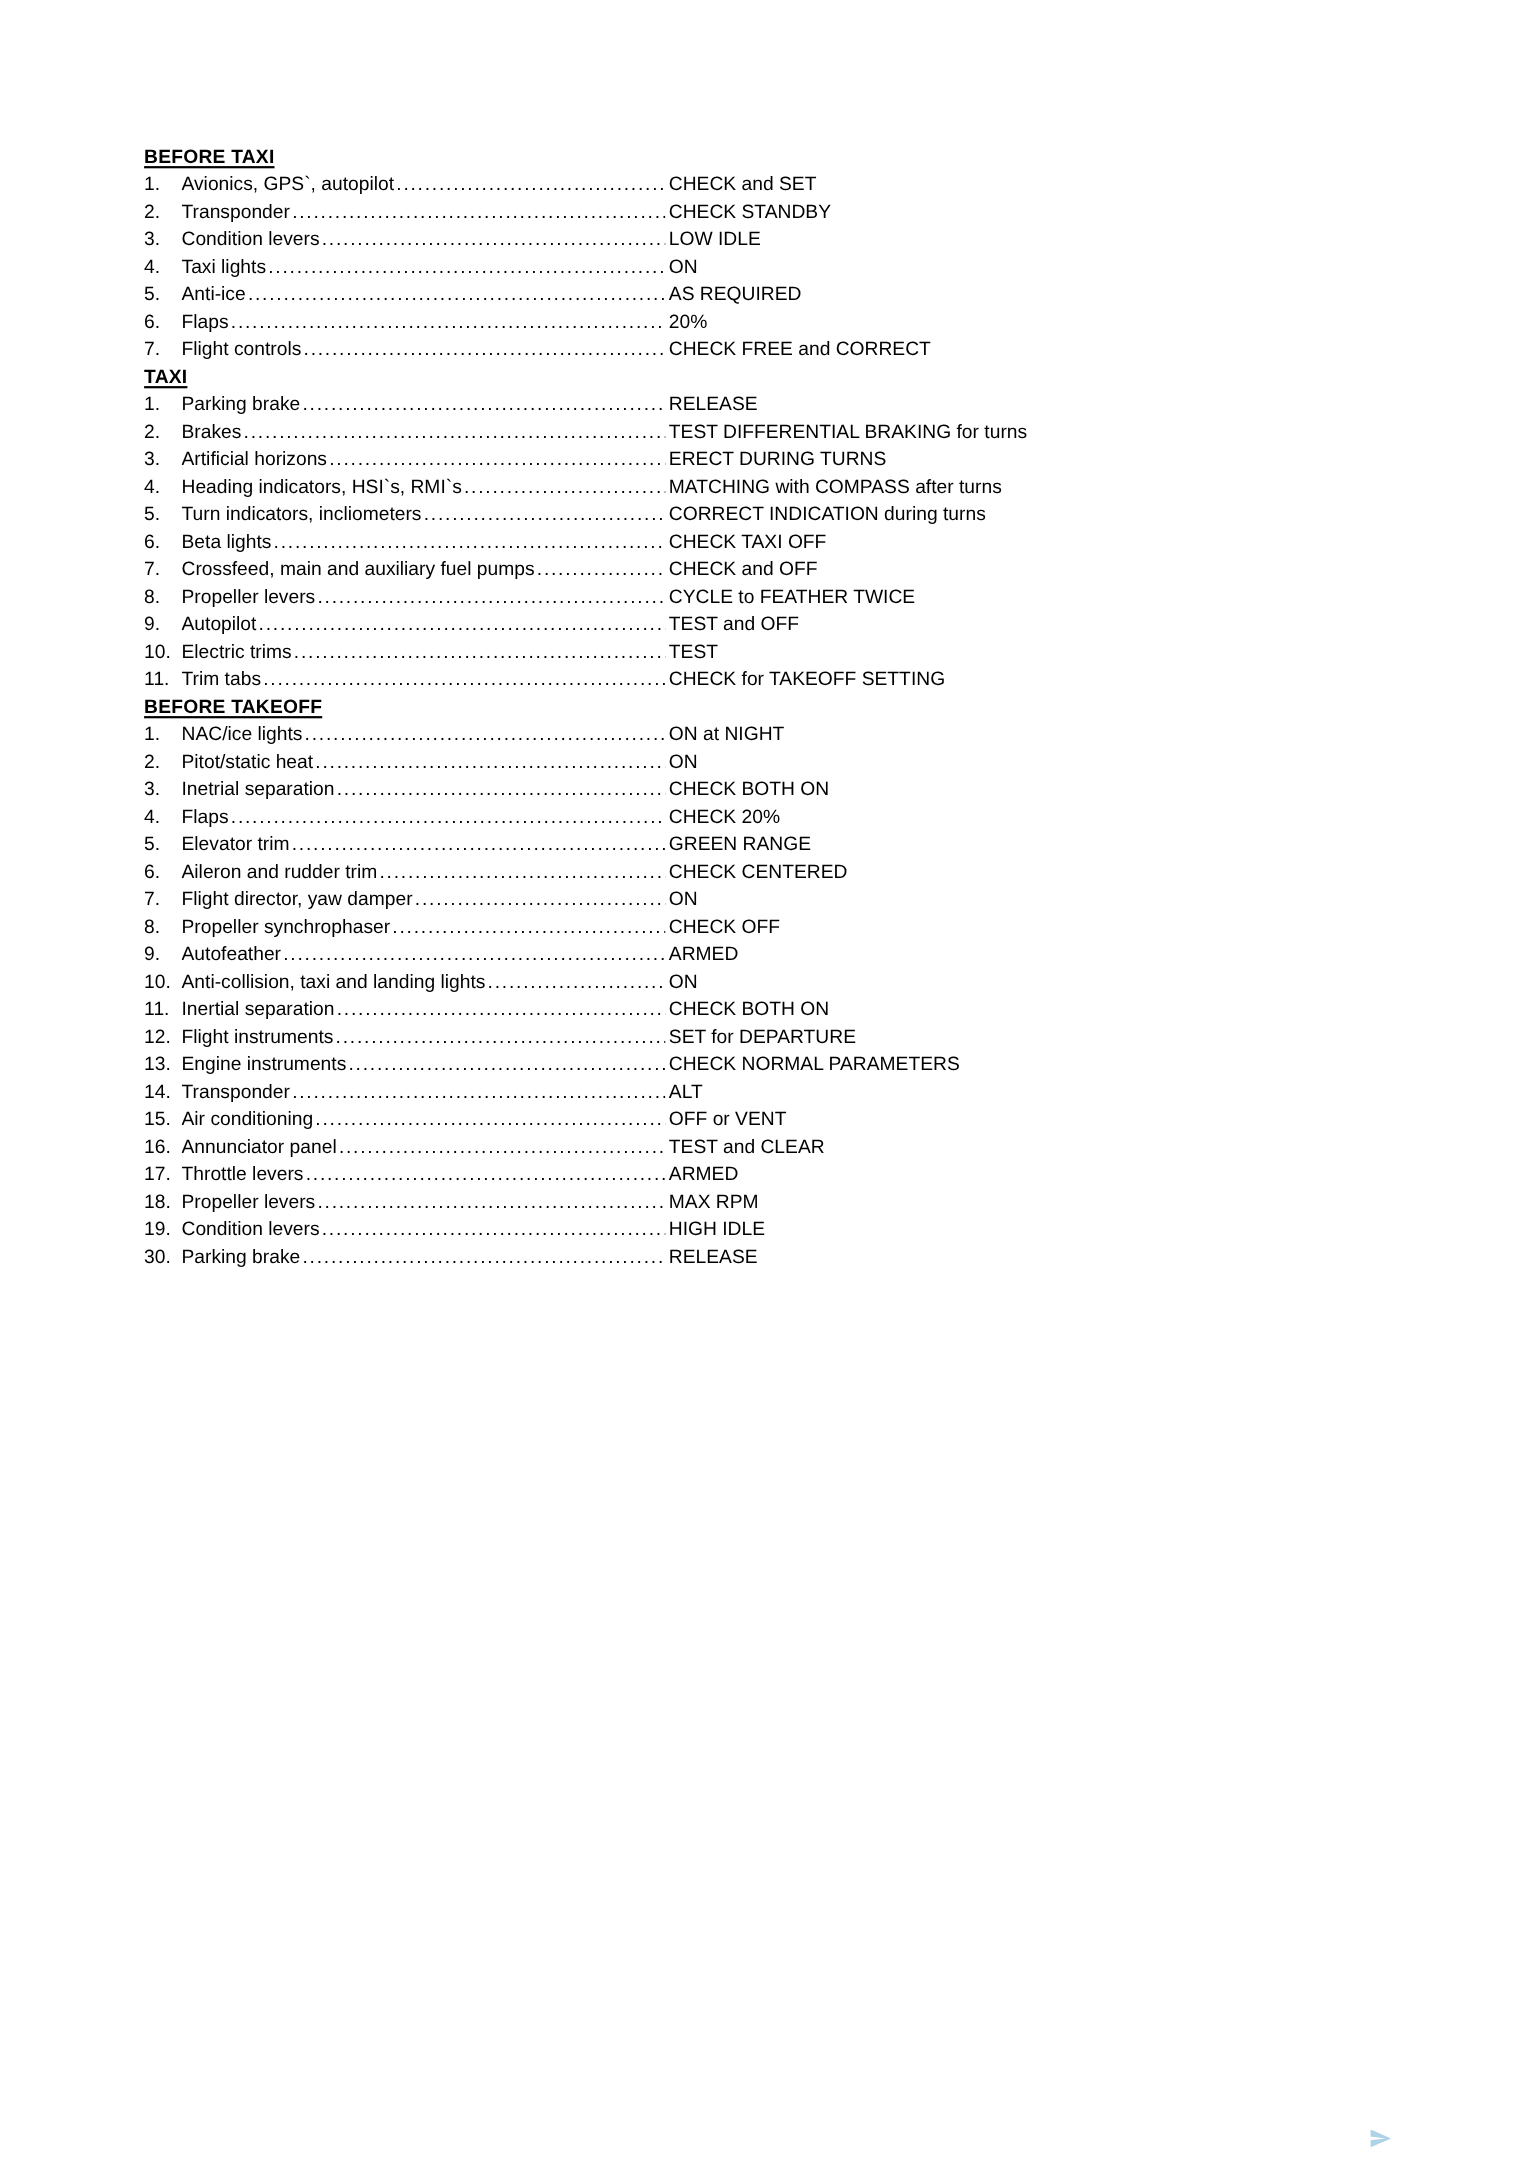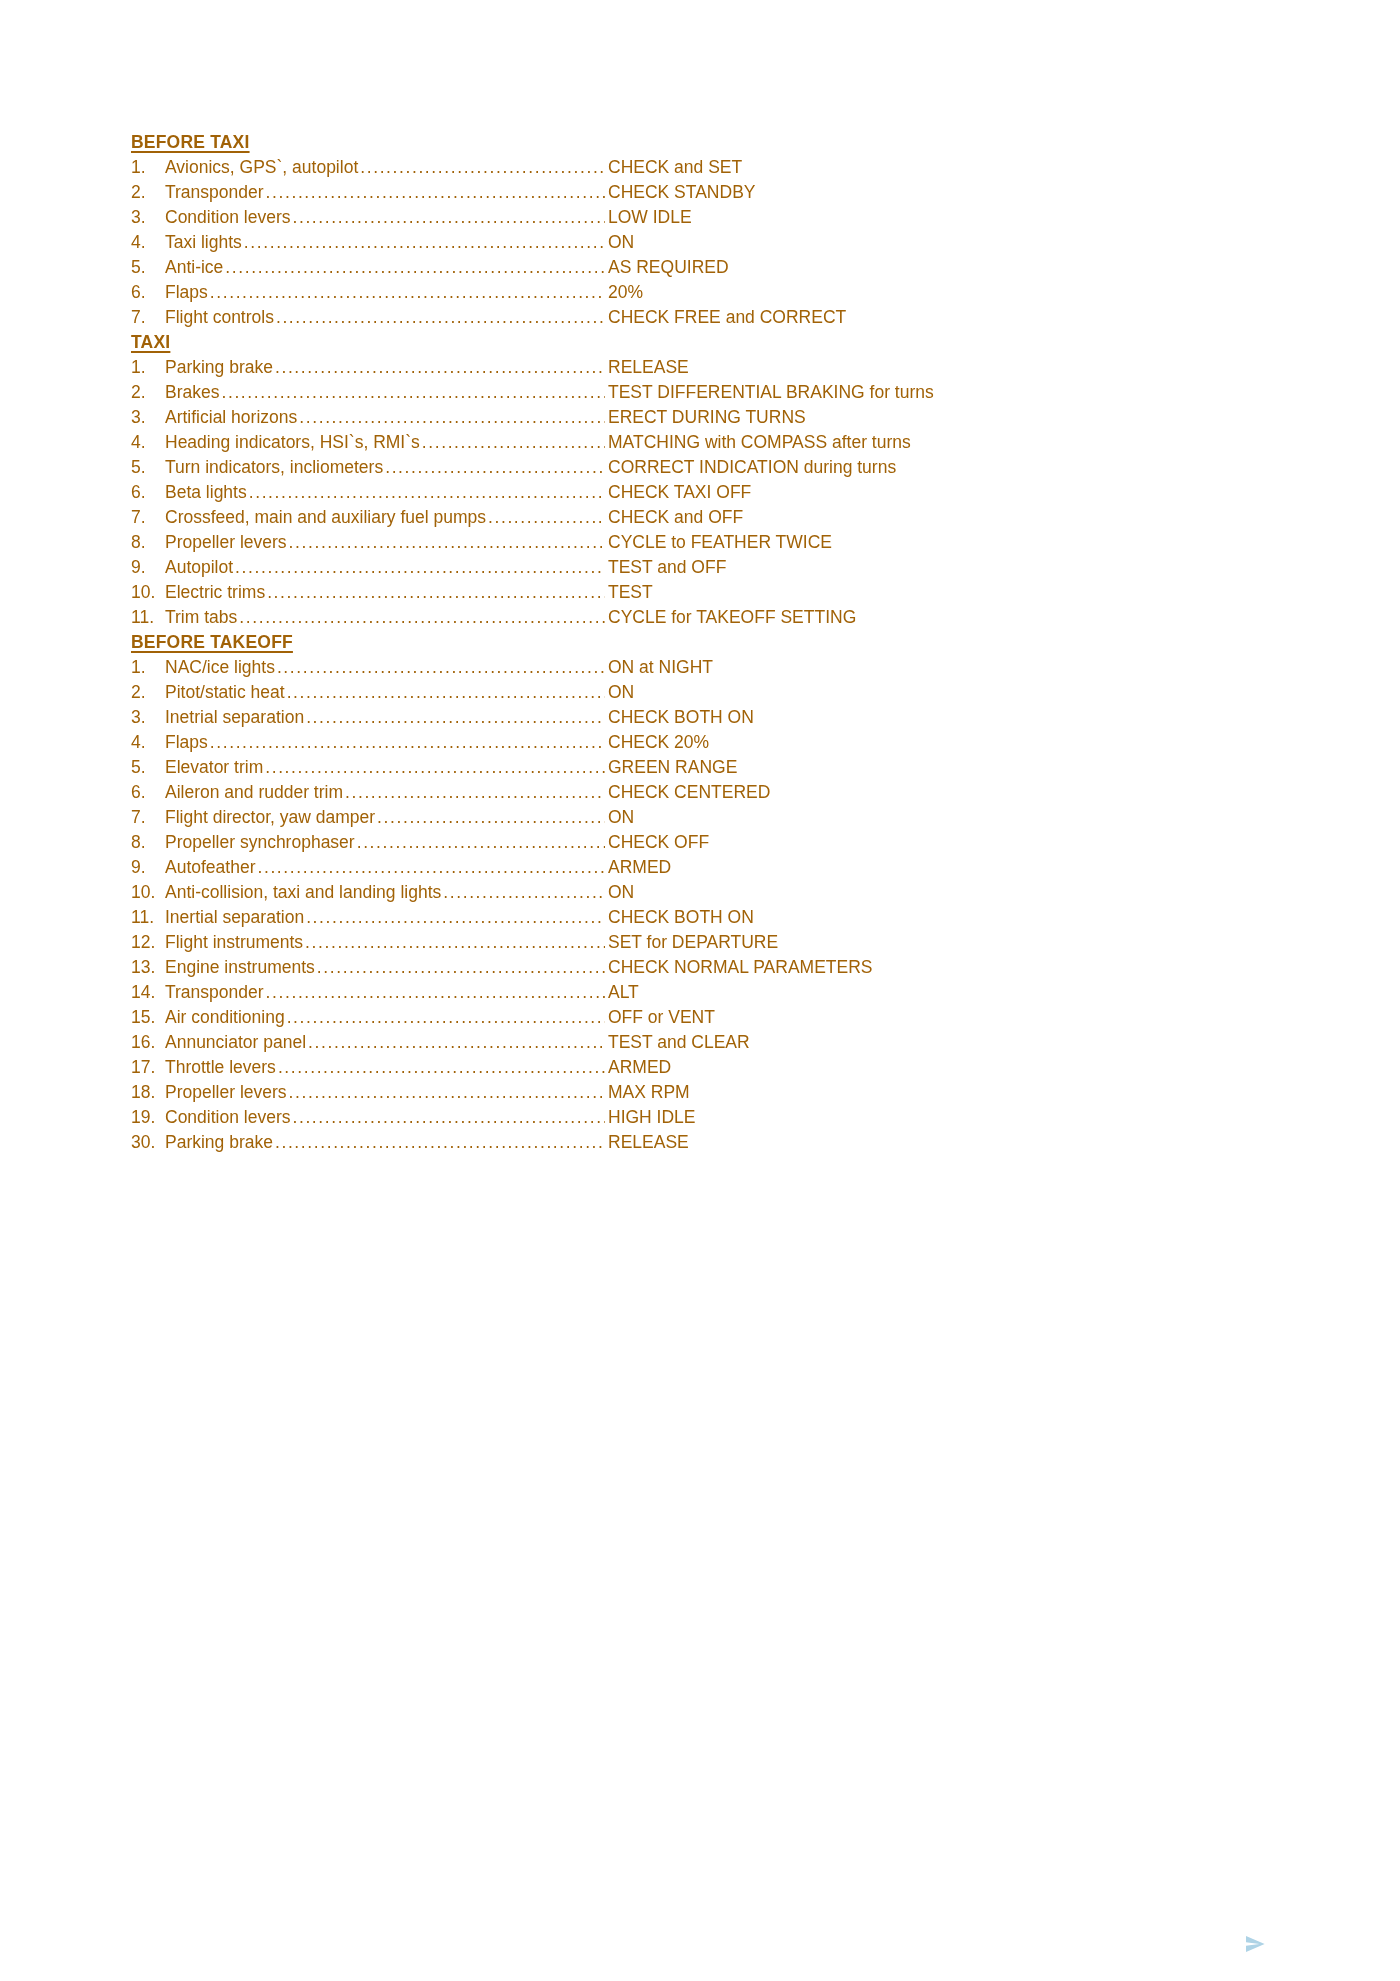--- a/index.html
+++ b/index.html
@@ -7,21 +7,21 @@
     padding: 0;
     background: #ffffff;
   }
   .page {
     position: relative;
     width: 1400px;
     height: 1981px;
     background: #ffffff;
     overflow: hidden;
     font-family: "Liberation Sans", sans-serif;
-    color: #a16207;
+    color: #000000;
   }
   .content {
     position: absolute;
     left: 131px;
     top: 130px;
     width: 1150px;
   }
   .checklist-section + .checklist-section {
   }
   .section-title {
@@ -264,21 +264,21 @@
   <span class="value">TEST</span>
           </li>
 
   <li class="row">
     <span class="num">11.</span>
     <span class="leader">
       <span class="label">Trim tabs</span>
       <span class="dots"></span>
     </span>
 
-  <span class="value">CYCLE for TAKEOFF SETTING</span>
+  <span class="value">CHECK for TAKEOFF SETTING</span>
           </li>
 </ol>
   </section>
 
   <section class="checklist-section">
     <h2 class="section-title">BEFORE TAKEOFF</h2>
     <ol class="items">
   <li class="row">
     <span class="num">1.</span>
     <span class="leader">

